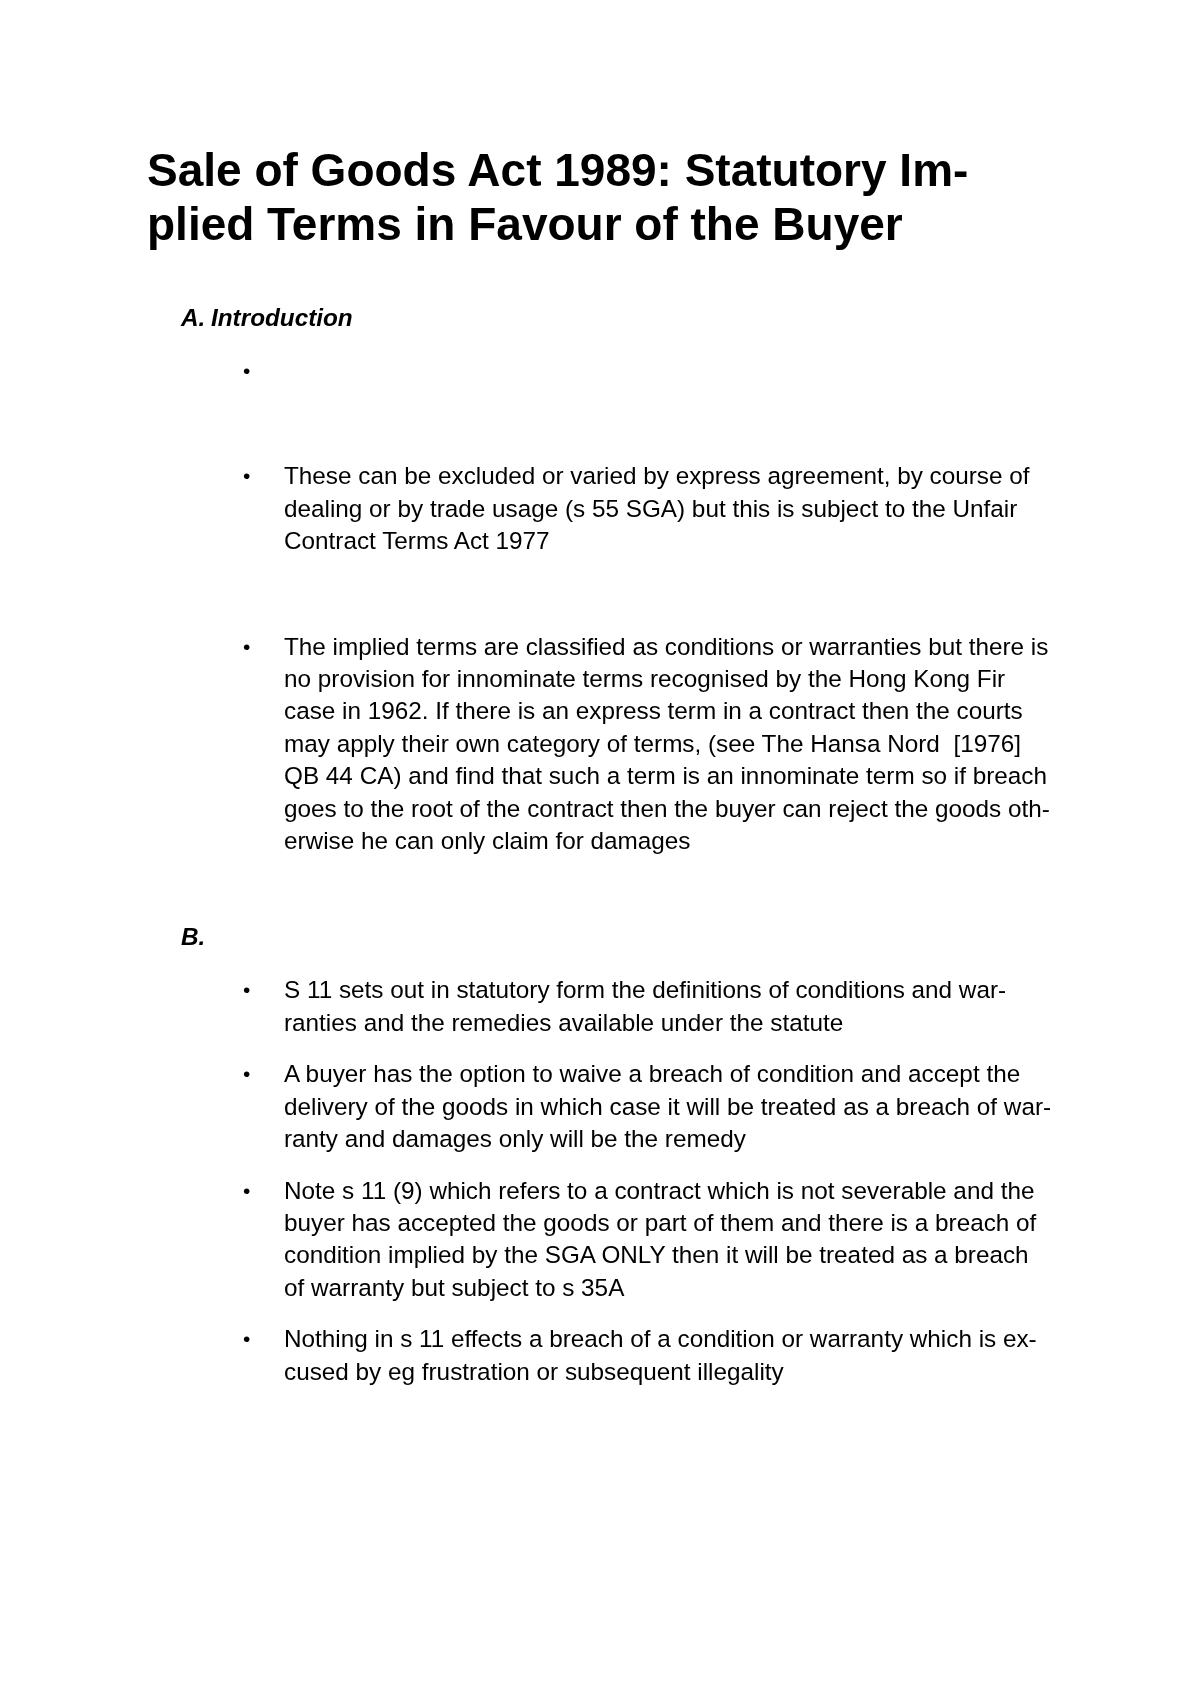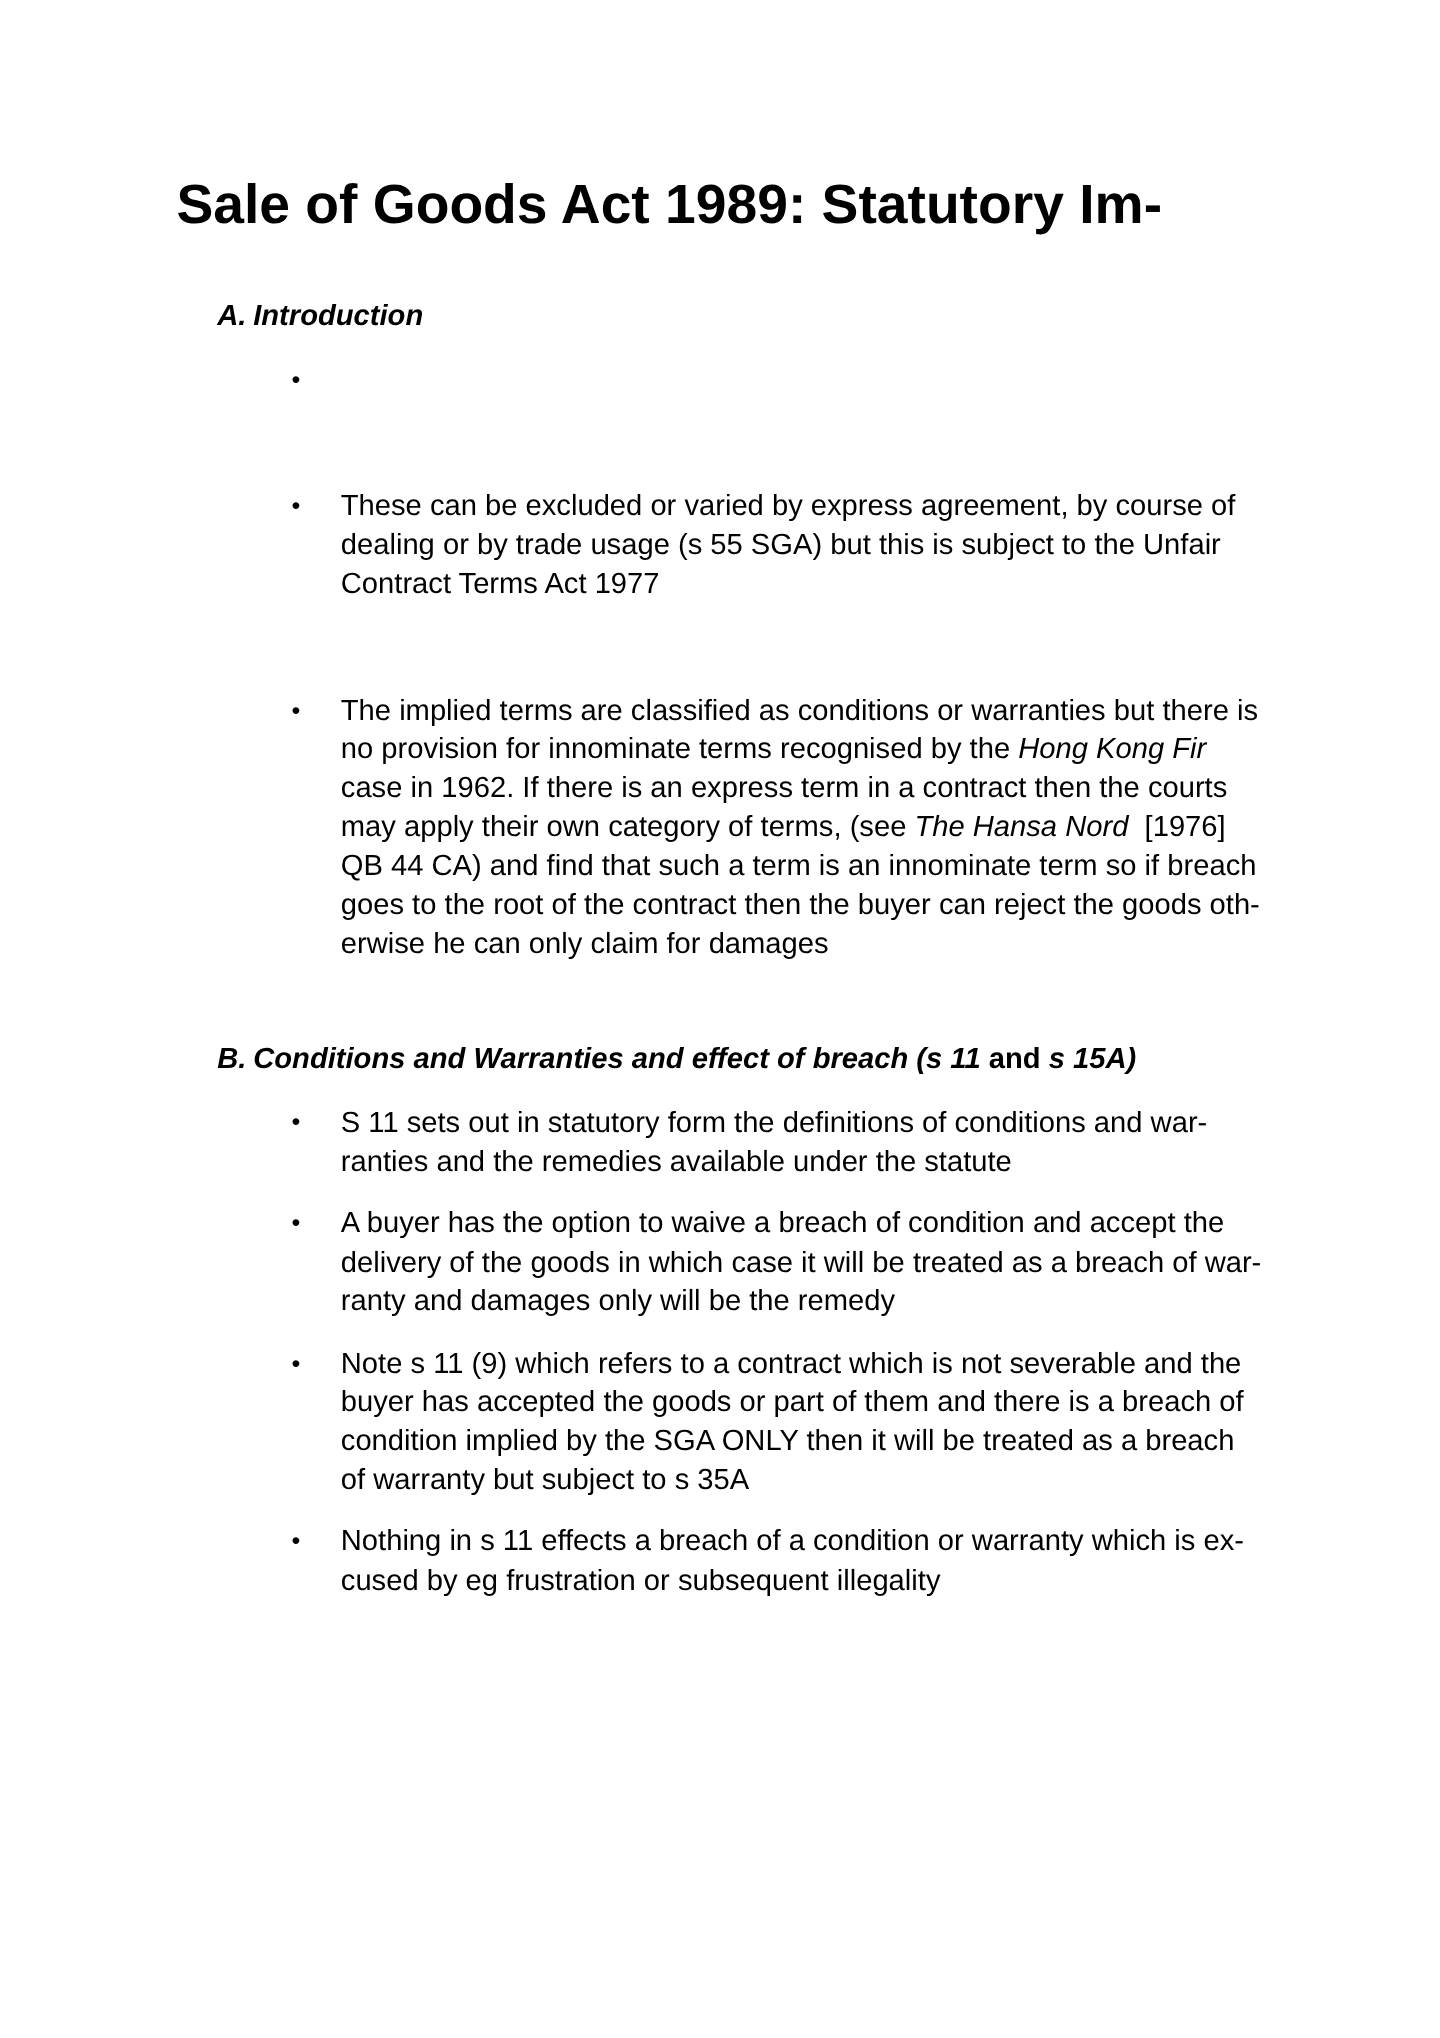--- a/index.html
+++ b/index.html
@@ -38,21 +38,21 @@
   }
   .section-a .section-heading { margin-top: 53px; }
   .section-b { margin-top: 66px; }
   .sec-label {
     flex: none;
     width: 30px;
     margin-left: 34px;
   }
   .sec-text { flex: none; }
   .run-upright { font-style: normal; }
-  .run-italic { font-style: italic; }
+  .run-italic { }
   ul.bullets {
     list-style: none;
     margin: 23px 0 0 0;
     padding: 0;
     font-size: 24.3px;
     line-height: 32.4px;
   }
   li.bullet { display: flex; }
   .bullets-a > li + li { margin-top: 73px; }
   .bullets-b > li + li { margin-top: 19px; }
@@ -69,20 +69,21 @@
   }
 </style>
 </head>
 <body>
 
 <div class="page">
   <div class="content">
 
     <header class="doc-title">
       <div>Sale of Goods Act 1989: Statutory Im-</div>
+      <div>plied Terms in Favour of the Buyer</div>
     </header>
 
     <section class="section section-a">
       <h2 class="section-heading">
         <span class="sec-label">A.</span>
         <span class="sec-text">Introduction</span>
       </h2>
       <ul class="bullets bullets-a">
         <li class="bullet">
           <span class="bullet-marker">•</span>
@@ -94,21 +95,20 @@
         <li class="bullet">
           <span class="bullet-marker">•</span>
           <span class="bullet-text"><span>The implied terms are classified as conditions or warranties but there is no provision for innominate terms recognised by the </span><span class="run-italic">Hong Kong Fir</span><span> case in 1962. If there is an express term in a contract then the courts may apply their own category of terms, (see </span><span class="run-italic">The Hansa Nord</span><span>&nbsp; [1976] QB 44 CA) and find that such a term is an innominate term so if breach goes to the root of the contract then the buyer can reject the goods oth­erwise he can only claim for damages</span></span>
         </li>
       </ul>
     </section>
 
     <section class="section section-b">
       <h2 class="section-heading">
         <span class="sec-label">B.</span>
-        <span class="sec-text"><span class="run-italic">Conditions and Warranties and effect of breach (s 11 </span><span class="run-upright">and</span><span class="run-italic"> s 15A)</span></span>
       </h2>
       <ul class="bullets bullets-b">
         <li class="bullet">
           <span class="bullet-marker">•</span>
           <span class="bullet-text"><span>S 11 sets out in statutory form the definitions of conditions and war­ranties and the remedies available under the statute</span></span>
         </li>
         <li class="bullet">
           <span class="bullet-marker">•</span>
           <span class="bullet-text"><span>A buyer has the option to waive a breach of condition and accept the delivery of the goods in which case it will be treated as a breach of war­ranty and damages only will be the remedy</span></span>
         </li>

